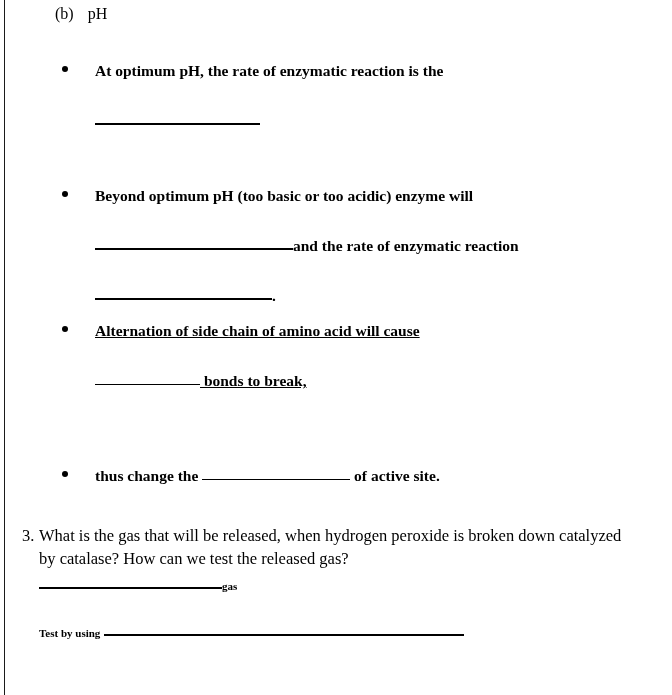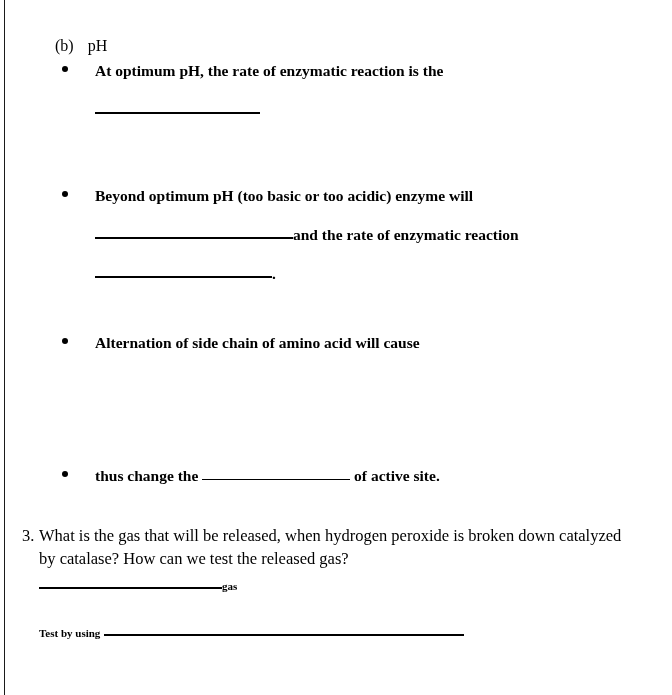--- a/index.html
+++ b/index.html
@@ -38,21 +38,21 @@
   
   .part-heading {
     position: absolute;
     left: 55px;
     top: 4px;
     font-size: 16px;
     line-height: 20px;
     white-space: nowrap;
   }
   .part-heading .part-label { display: inline-block; }
-  .part-heading .part-text  { display: inline-block; margin-left: 14px; margin-top: 32px; }
+  .part-heading .part-text  { display: inline-block; margin-left: 14px; }
 
   
   .bullets {
     position: absolute;
     left: 0;
     top: 0;
     width: 672px;
   }
   .bullet-item {
     position: absolute;
@@ -70,42 +70,42 @@
     width: 6px;
     height: 6px;
     background: #000;
     border-radius: 50%;
   }
   .bullet-body {
     margin-left: 33px;
     display: block;
   }
   .bline { display: block; white-space: nowrap; }
-  .bline + .bline { margin-top: 18px; }
+  .bline + .bline { margin-top: 29px; }
 
   
   .blank {
     display: inline-block;
     border-bottom: 2px solid #000;
     vertical-align: baseline;
     height: 13px;
     margin-bottom: 1px;
   }
   .blank-thin {
     display: inline-block;
     border-bottom: 1.6px solid #000;
     vertical-align: baseline;
     height: 13px;
     margin-bottom: 1px;
   }
 
   
   #b1 { top: 60px; }
   #b2 { top: 185px; }
-  #b3 { top: 332px; }
+  #b3 { top: 320px; text-decoration: underline; }
   #b4 { top: 465px; }
 
   
   .question {
     position: absolute;
     left: 22px;
     top: 524px;
     width: 640px;
   }
   .q-num {
@@ -183,20 +183,21 @@
         <span class="bline">Beyond optimum pH (too basic or too acidic) enzyme will</span>
         <span class="bline"><span class="blank" style="width:198px"></span><span>and the rate of enzymatic reaction</span></span>
         <span class="bline"><span class="blank" style="width:177px"></span><span>.</span></span>
       </span>
     </div>
 
     <div class="bullet-item" id="b3">
       <span class="bullet-dot"></span>
       <span class="bullet-body">
         <span class="bline">Alternation of side chain of amino acid will cause</span>
+        <span class="bline"><span class="blank-thin" style="width:105px"></span><span> bonds to break,</span></span>
       </span>
     </div>
 
     <div class="bullet-item" id="b4">
       <span class="bullet-dot"></span>
       <span class="bullet-body">
         <span class="bline"><span>thus change the </span><span class="blank-thin" style="width:148px"></span><span> of active site.</span></span>
       </span>
     </div>
 

